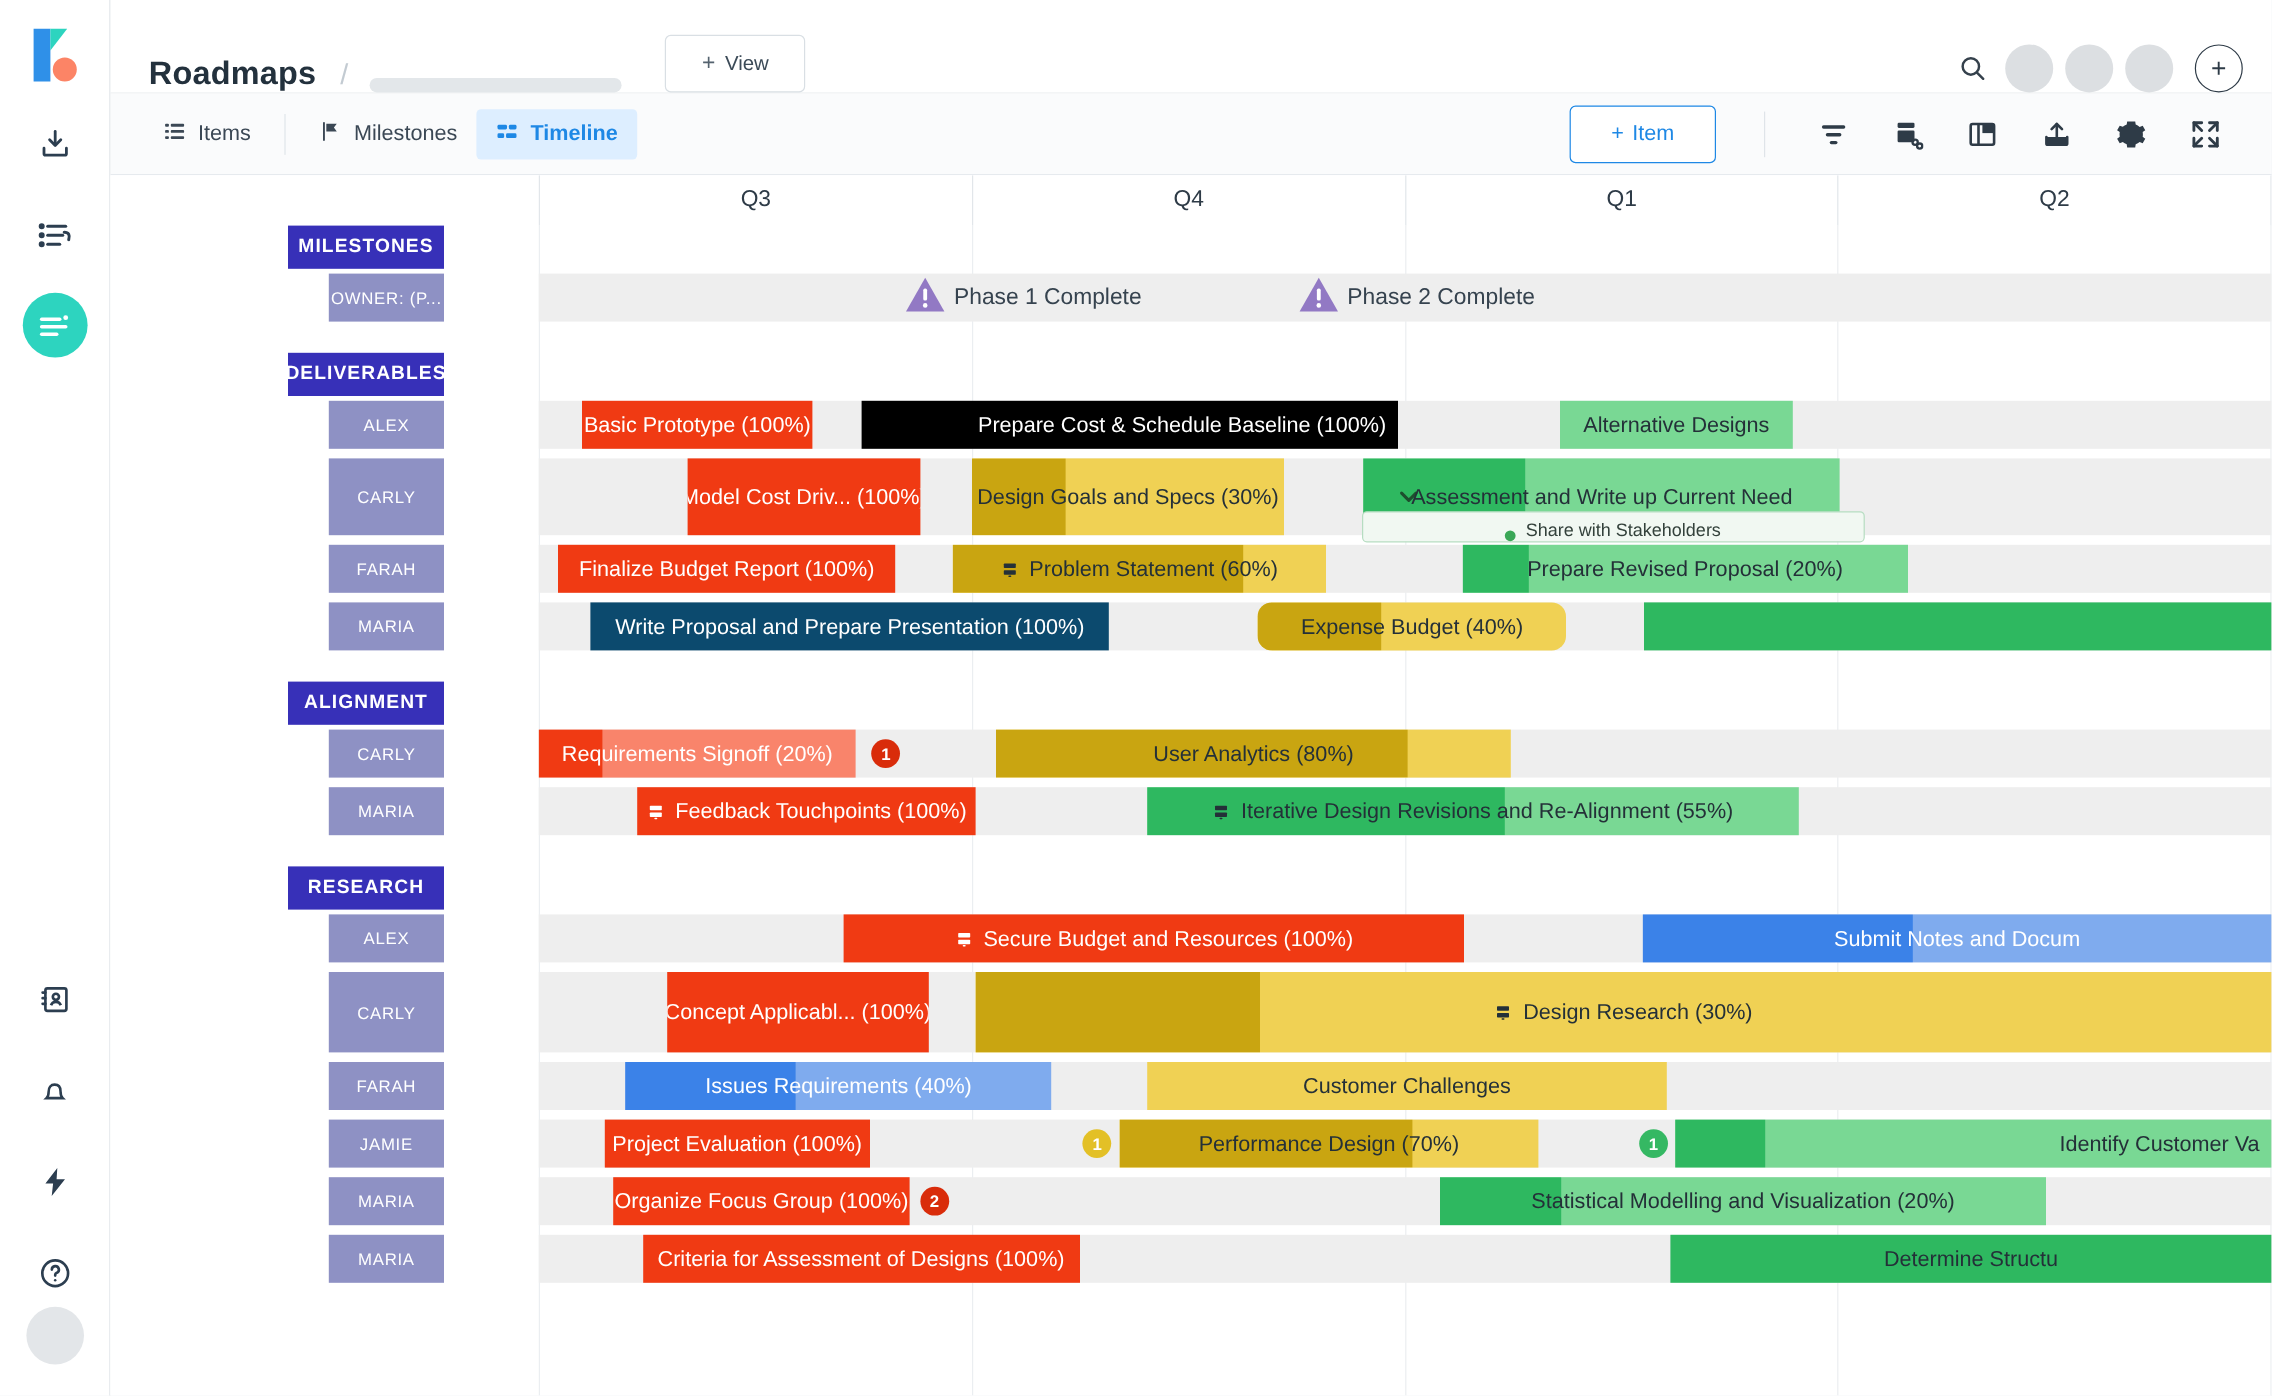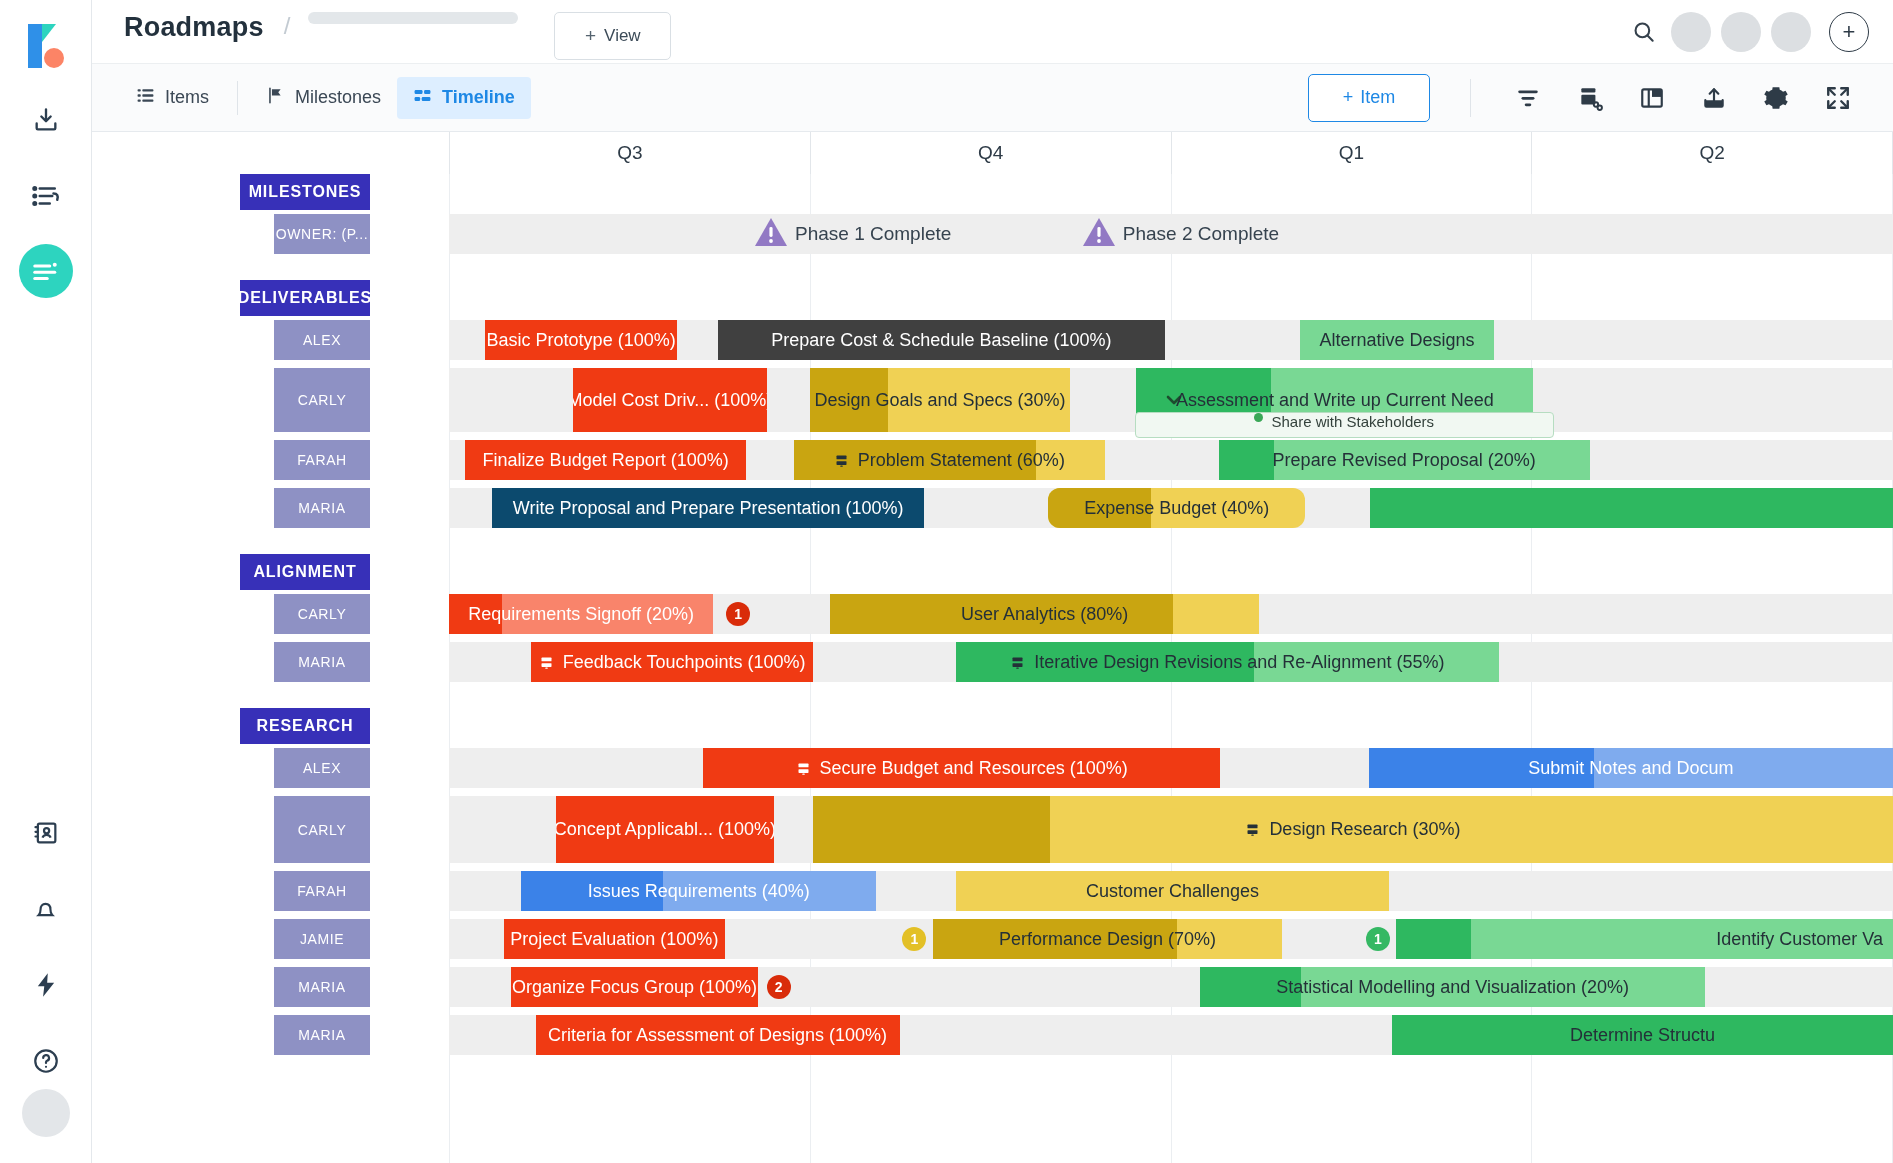--- a/index.html
+++ b/index.html
@@ -39,23 +39,23 @@
   .rail-avatar {
     width: 48px; height: 48px; border-radius: 50%;
     background: #e3e6e9; margin-bottom: 26px;
   }
 
   
   .main { flex: 1 1 auto; display: flex; flex-direction: column; min-width: 0; }
 
   
   .topbar {
-    height: 64px; flex: none;
-    display: flex; align-items: flex-start;
-    padding: 12px 24px 0 32px;
+    height: 78px; flex: none;
+    display: flex; align-items: flex-end;
+    padding: 0 24px 0 32px;
     border-bottom: 1px solid #eceff1;
     background: #fff;
   }
   .page-title { font-size: 27px; font-weight: 700; color: #23313d; letter-spacing: .2px; }
   .bc-sep { color: #c3cbd2; font-size: 24px; margin: 0 18px 0 20px; font-weight: 300; }
   .bc-skel { width: 210px; height: 12px; border-radius: 6px; background: #e3e7ea; }
   .view-btn {
     margin-left: 36px;
     width: 117px; height: 48px;
     border: 1px solid #d9dfe4; border-radius: 5px;
@@ -169,21 +169,21 @@
     font-size: 14px; font-weight: 700; color: #fff;
     z-index: 5;
   }
 
   .chev { position: relative; z-index: 2; display: flex; align-items: center; margin-right: 4px; }
 
   .sub-row {
     position: absolute; height: 26px;
     border: 1px solid #b6ddc1; border-radius: 4px;
     background: #f1f8f2;
-    display: flex; align-items: flex-start; justify-content: center; gap: 8px;
+    display: flex; align-items: flex-end; justify-content: center; gap: 8px;
     font-size: 15px; color: #33413b; z-index: 6;
   }
   .sub-dot { width: 9px; height: 9px; border-radius: 50%; background: #3aa757; }
 
   .ms-icon { position: absolute; top: 50%; transform: translate(-50%,-50%); z-index: 4; }
   .ms-label {
     position: absolute; top: 50%; transform: translateY(-50%);
     font-size: 19px; color: #36434f; white-space: nowrap; z-index: 4;
   }
 </style>
@@ -432,21 +432,21 @@
               <div class="lbl-col">
                 <div class="own-lbl">ALEX</div>
               </div>
               <div class="track">
                 <div class="track-bg"></div>
                 <div class="bar light-txt" style="left: 2.5%; width: 13.3%; background: rgb(240, 58, 19);">
                   <div class="lab">
                     <span>Basic Prototype (100%)</span>
                   </div>
                 </div>
-                <div class="bar light-txt" style="left: 18.6%; width: 31%; background: #404040;">
+                <div class="bar light-txt" style="left: 18.6%; width: 31%; background: #000000; justify-content: flex-end;">
                   <div class="lab">
                     <span>Prepare Cost &amp; Schedule Baseline (100%)</span>
                   </div>
                 </div>
                 <div class="bar dark-txt" style="left: 58.9%; width: 13.5%; background: rgb(121, 216, 148);">
                   <div class="lab">
                     <span>Alternative Designs</span>
                   </div>
                 </div>
               </div>

